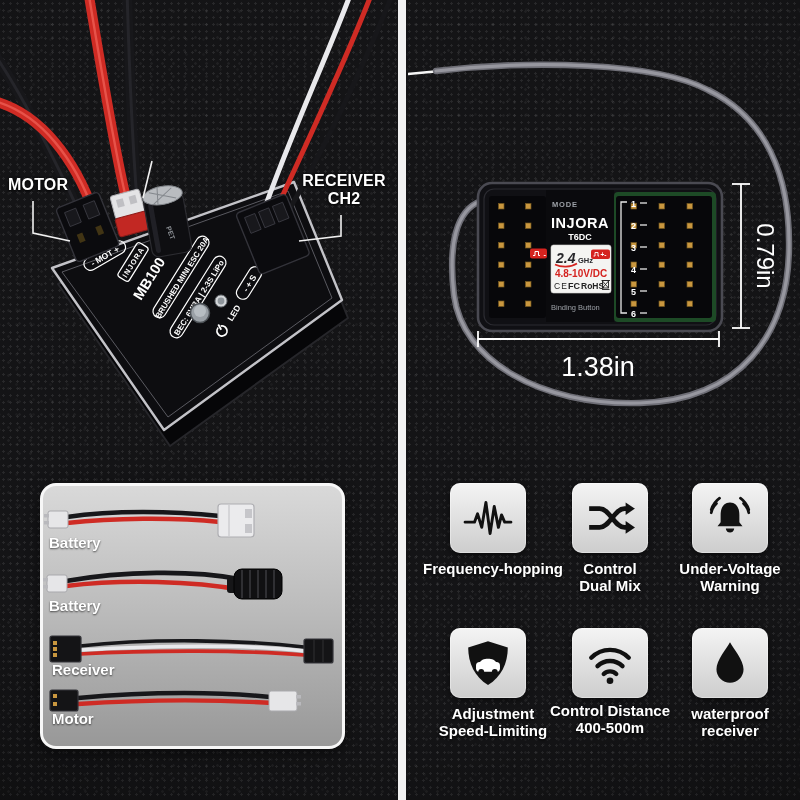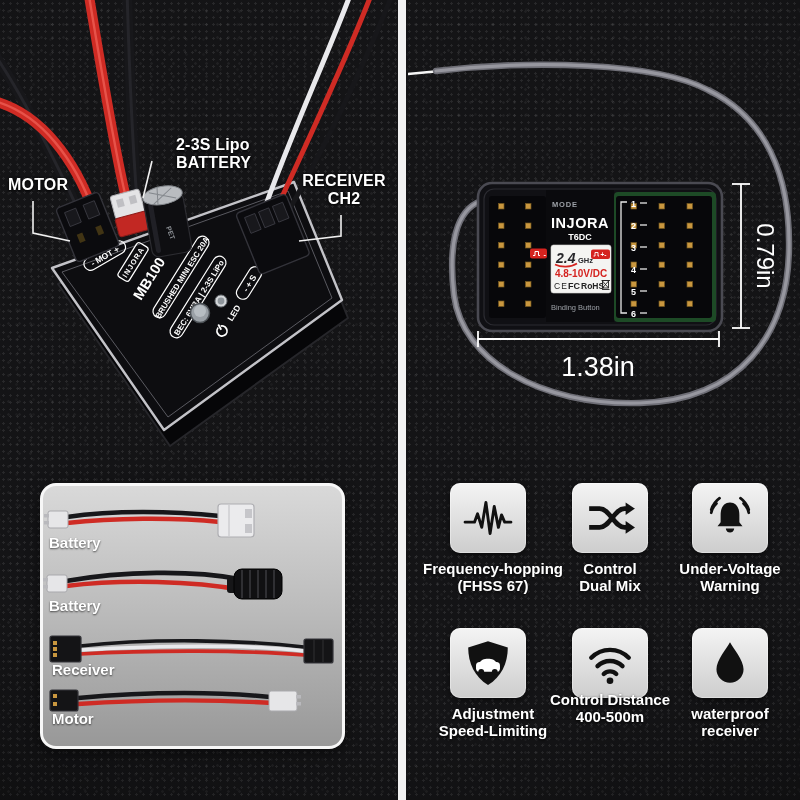--- a/index.html
+++ b/index.html
@@ -128,24 +128,20 @@
     <g fill="none" stroke="#f0f0f0" stroke-width="1.6">
       <path d="M33,201 V233 L70,241"></path>
       <path d="M152,161 L143,198"></path>
       <path d="M341,215 V236 L299,241"></path>
     </g>
   </svg>
 
   <div class="ann" style="left:8px;top:176px;">
     <span>MOTOR</span>
   </div>
-  <div class="ann" style="left:176px;top:136px;">
-    <div>2-3S Lipo</div>
-    <div>BATTERY</div>
-  </div>
   <div class="ann" style="left:300px;top:172px;width:88px;text-align:center;">
     <div>RECEIVER</div>
     <div>CH2</div>
   </div>
 
   <div class="divider"></div>
 
   <svg class="q-tr" width="392" height="480" viewBox="408 0 392 480">
 
     <g fill="none" stroke-linecap="round">
@@ -319,21 +315,20 @@
 
   <div class="features">
 
     <div class="feat-tile" style="left:42px;top:3px;">
       <svg width="50" height="50" viewBox="0 0 48 48">
         <polyline points="2,28 11,28 14,20 18,33 22,9 26,39 30,13 34,33 37,21 40,28 46,28" fill="none" stroke="#111" stroke-width="2.8" stroke-linejoin="round" stroke-linecap="round"></polyline>
       </svg>
     </div>
     <div class="feat-label" style="left:5px;top:80px;">
       <div>Frequency-hopping</div>
-        <div>(FHSS 67)</div>
     </div>
 
     <div class="feat-tile" style="left:164px;top:3px;">
       <svg width="50" height="50" viewBox="0 0 48 48">
         <path d="M4,15 h10 c10,0 14,18 24,18 h2" fill="none" stroke="#111" stroke-width="4.4"></path>
         <path d="M4,33 h10 c10,0 14,-18 24,-18 h2" fill="none" stroke="#111" stroke-width="4.4"></path>
         <polygon points="39,9 48,15 39,21" fill="#111"></polygon>
         <polygon points="39,27 48,33 39,39" fill="#111"></polygon>
       </svg>
     </div>
@@ -372,21 +367,21 @@
     </div>
 
     <div class="feat-tile" style="left:164px;top:148px;">
       <svg width="50" height="50" viewBox="0 0 48 48">
         <path d="M6,19 a25,25 0 0 1 36,0" fill="none" stroke="#111" stroke-width="4.2" stroke-linecap="round"></path>
         <path d="M12,27 a17,17 0 0 1 24,0" fill="none" stroke="#111" stroke-width="4.2" stroke-linecap="round"></path>
         <path d="M18,34.5 a8.5,8.5 0 0 1 12,0" fill="none" stroke="#111" stroke-width="4.2" stroke-linecap="round"></path>
         <circle cx="24" cy="41" r="3.2" fill="#111"></circle>
       </svg>
     </div>
-    <div class="feat-label" style="left:122px;top:211px;">
+    <div class="feat-label" style="left:122px;top:222px;">
       <div>Control Distance</div>
         <div>400-500m</div>
     </div>
 
     <div class="feat-tile" style="left:284px;top:148px;">
       <svg width="50" height="50" viewBox="0 0 48 48">
         <path d="M24,4 C27,10 37,21 37,30 A13,13 0 0 1 11,30 C11,21 21,10 24,4 Z" fill="#111"></path>
       </svg>
     </div>
     <div class="feat-label" style="left:242px;top:225px;">

